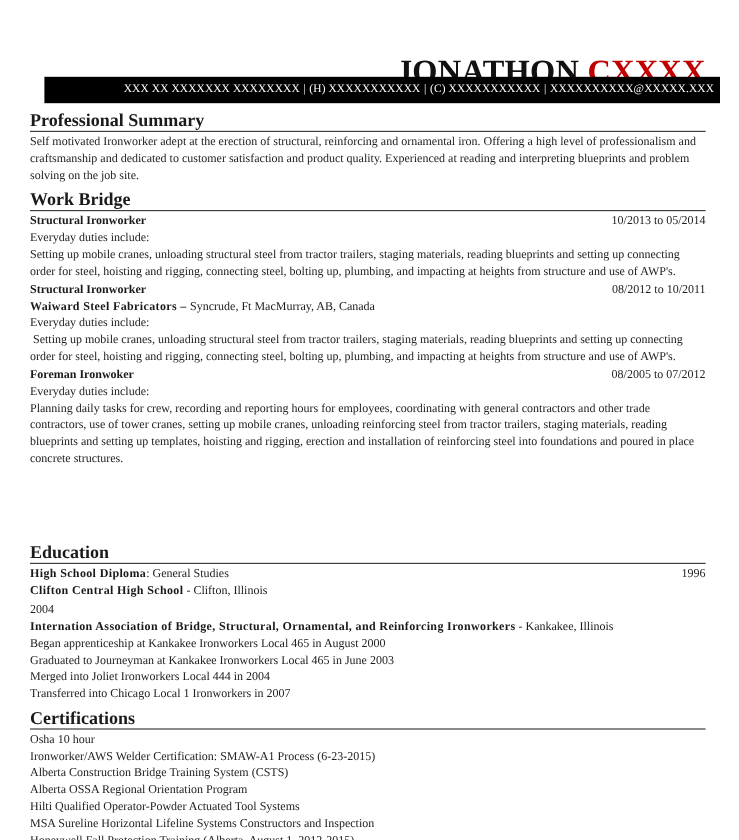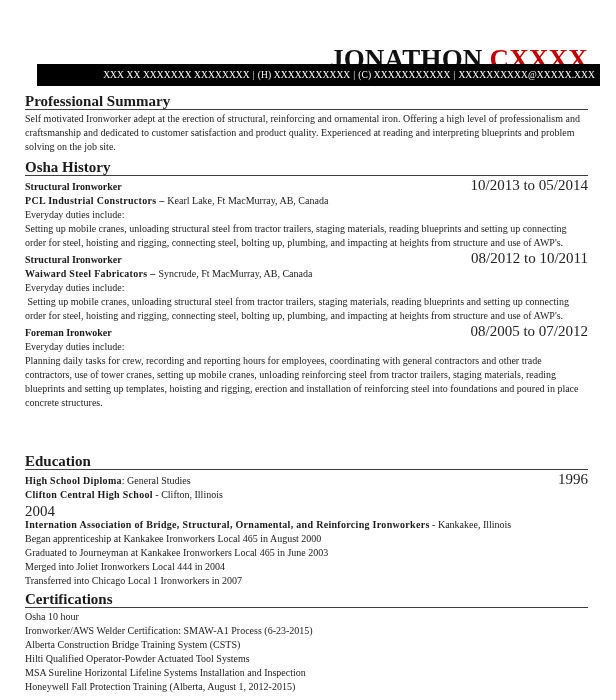--- a/index.html
+++ b/index.html
@@ -85,21 +85,21 @@
     }
     .company {
       font-size: 10px;
       line-height: 14px;
     }
     .company b {
       font-weight: bold;
       letter-spacing: 0.3px;
     }
     .date {
-      font-size: 15px;
+      font-size: 10px;
       color: #222;
     }
     .edu-degree b, .edu-school b {
       font-weight: bold;
       letter-spacing: 0.3px;
       font-family: Liberation Serif, serif;
     }
     .cert-item {
       font-size: 10px;
       line-height: 14px;
@@ -119,29 +119,26 @@
   <div class="contact-bar">
     <span>XXX XX XXXXXXX XXXXXXXX</span><span class="sep">|</span><span>(H) XXXXXXXXXXX</span><span class="sep">|</span><span>(C) XXXXXXXXXXX</span><span class="sep">|</span><span>XXXXXXXXXX@XXXXX.XXX</span>
   </div>
 
   <div class="section" style="top:93px;">
     <div class="section-title">Professional Summary</div>
     <div class="body-text" style="margin-top:2px;">Self motivated Ironworker adept at the erection of structural, reinforcing and ornamental iron.  Offering a high level of professionalism and craftsmanship and dedicated to customer satisfaction and product quality. Experienced at reading and interpreting blueprints and problem solving on the job site.</div>
   </div>
 
   <div class="section" style="top:159px;">
-    <div class="section-title">Osha History</div>
+    <div class="section-title">Work Bridge</div>
 
     <div style="margin-top:2px;">
       <div class="row">
         <span class="job-title">Structural Ironworker</span>
         <span class="date">10/2013 to 05/2014</span>
-      </div>
-      <div class="company">
-        <b>PCL Industrial Constructors</b><b> – </b><span>Kearl Lake, Ft MacMurray, AB, Canada</span>
       </div>
       <div class="body-text">Everyday duties include:</div>
       <div class="body-text">Setting up mobile cranes, unloading structural steel from tractor trailers, staging materials, reading blueprints and setting up connecting order for steel, hoisting and rigging, connecting steel, bolting up, plumbing, and impacting at heights from structure and use of AWP's.</div>
     </div>
 
     <div style="margin-top:1px;">
       <div class="row">
         <span class="job-title">Structural Ironworker</span>
         <span class="date">08/2012 to 10/2011</span>
       </div>
@@ -194,19 +191,20 @@
       <div class="body-text">Transferred into Chicago Local 1 Ironworkers in 2007</div>
     </div>
   </div>
 
   <div class="section" style="top:591px;">
     <div class="section-title">Certifications</div>
     <div style="margin-top:2px;">
       <div class="cert-item">Osha 10 hour</div>
       <div class="cert-item">Ironworker/AWS Welder Certification: SMAW-A1 Process (6-23-2015)</div>
       <div class="cert-item">Alberta Construction Bridge Training System (CSTS)</div>
+      <div class="cert-item">Alberta OSSA Regional Orientation Program</div>
       <div class="cert-item">Hilti Qualified Operator-Powder Actuated Tool Systems</div>
-      <div class="cert-item">MSA Sureline Horizontal Lifeline Systems Installation and Inspection</div>
+      <div class="cert-item">MSA Sureline Horizontal Lifeline Systems Constructors and Inspection</div>
       <div class="cert-item">Honeywell Fall Protection Training (Alberta, August 1, 2012-2015)</div>
     </div>
   </div>
 
 </div>
 
 </body></html>

